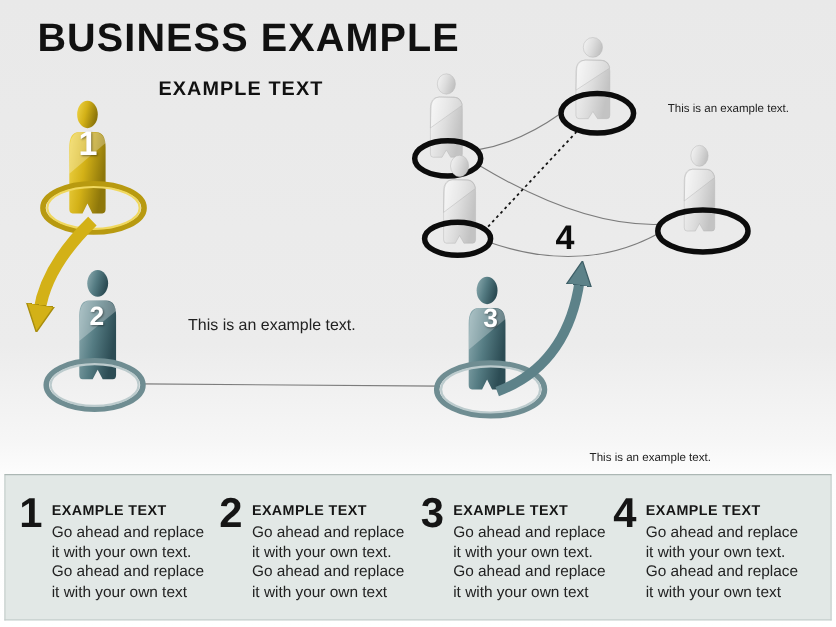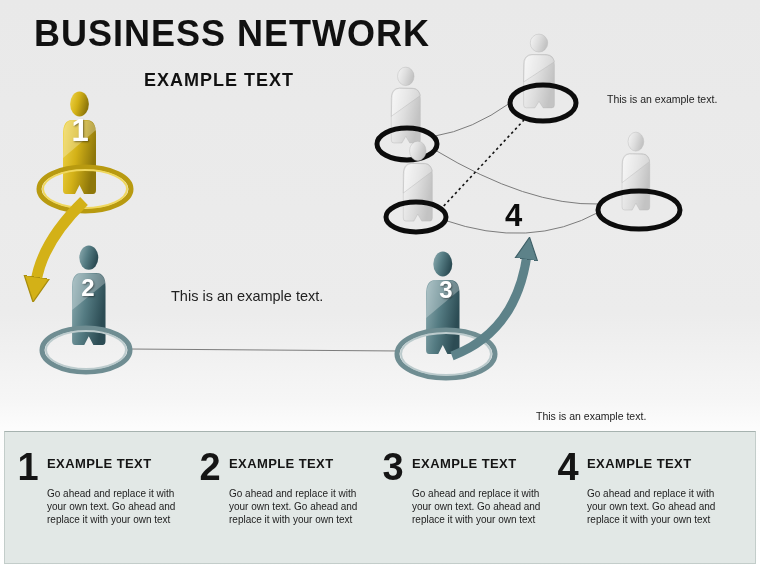--- a/index.html
+++ b/index.html
@@ -25,21 +25,21 @@
   .note-mid{left:171px;top:288px;font-size:14.5px;}
   .note-bottom{left:536px;top:410px;font-size:10.5px;}
 
   .panel{position:absolute;left:4px;top:431px;width:750px;height:131px;background:#e2e8e6;
          border:1px solid #c3cdca;border-top:1px solid #a6b2af;}
   .step{position:absolute;top:18px;display:flex;gap:8px;}
   .step.s1{left:12px;} .step.s2{left:194px;} .step.s3{left:377px;} .step.s4{left:552px;}
   .step-num{font-size:38px;font-weight:bold;color:#151515;line-height:0.9;min-width:22px;text-align:center;}
   .step-text{width:148px;}
   .step-heading{font-size:13px;font-weight:bold;letter-spacing:.4px;color:#151515;margin-top:6px;white-space:nowrap;}
-  .step-body{font-size:10px;line-height:1.3;color:#222;margin-top:16px;}
+  .step-body{font-size:14px;line-height:1.3;color:#222;margin-top:3px;}
 </style>
 </head>
 <body>
 
 <div class="slide">
 
   <svg class="diagram" width="760" height="570" viewBox="0 0 760 570">
     <defs>
       <linearGradient id="gradGold" x1="0" y1="0" x2="1" y2="0.35">
         <stop offset="0" stop-color="#f1d64a"></stop>
@@ -104,21 +104,21 @@
 
     <g>
       <use href="#person" fill="url(#gradTeal)" transform="translate(420,250) scale(0.76,1.0)" width="60" height="110"></use>
       <ellipse cx="446" cy="354" rx="49" ry="24" fill="none" stroke="#6f8d92" stroke-width="5"></ellipse>
       <ellipse cx="446" cy="354" rx="45" ry="21" fill="none" stroke="#bccbcd" stroke-width="2"></ellipse>
     </g>
 
     <path d="M 452 356 Q 516 332 527 255" fill="none" stroke="#5d8289" stroke-width="9" marker-end="url(#ahTeal)"></path>
   </svg>
 
-  <div class="title">BUSINESS NETWORK</div>
+  <div class="title">BUSINESS EXAMPLE</div>
   <div class="subtitle">EXAMPLE TEXT</div>
 
   <div class="fig-num n1">1</div>
   <div class="fig-num n2">2</div>
   <div class="fig-num n3">3</div>
   <div class="step4-label">4</div>
 
   <div class="note note-network">This is an example text.</div>
   <div class="note note-mid">This is an example text.</div>
   <div class="note note-bottom">This is an example text.</div>

